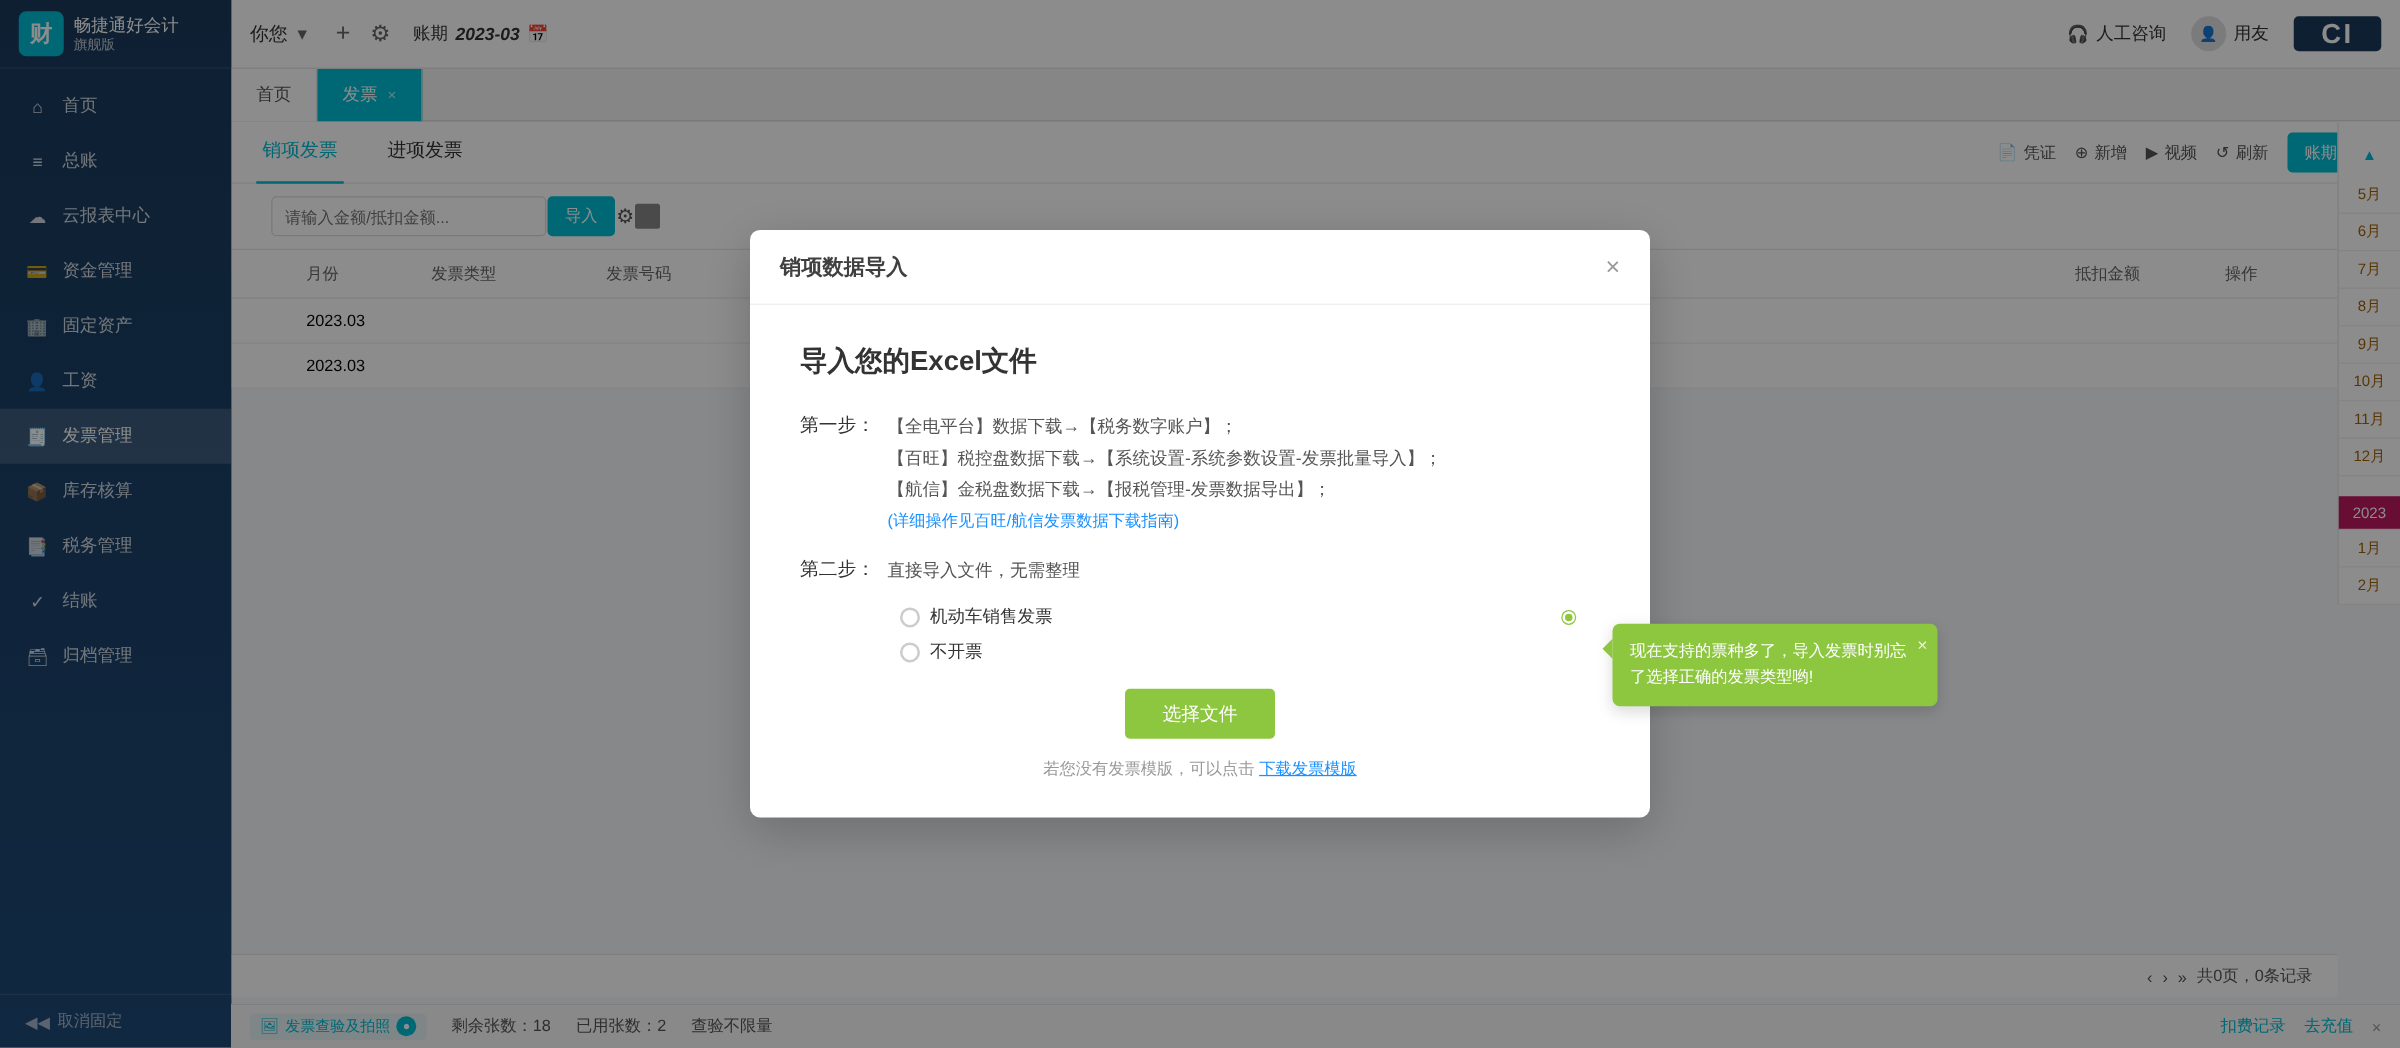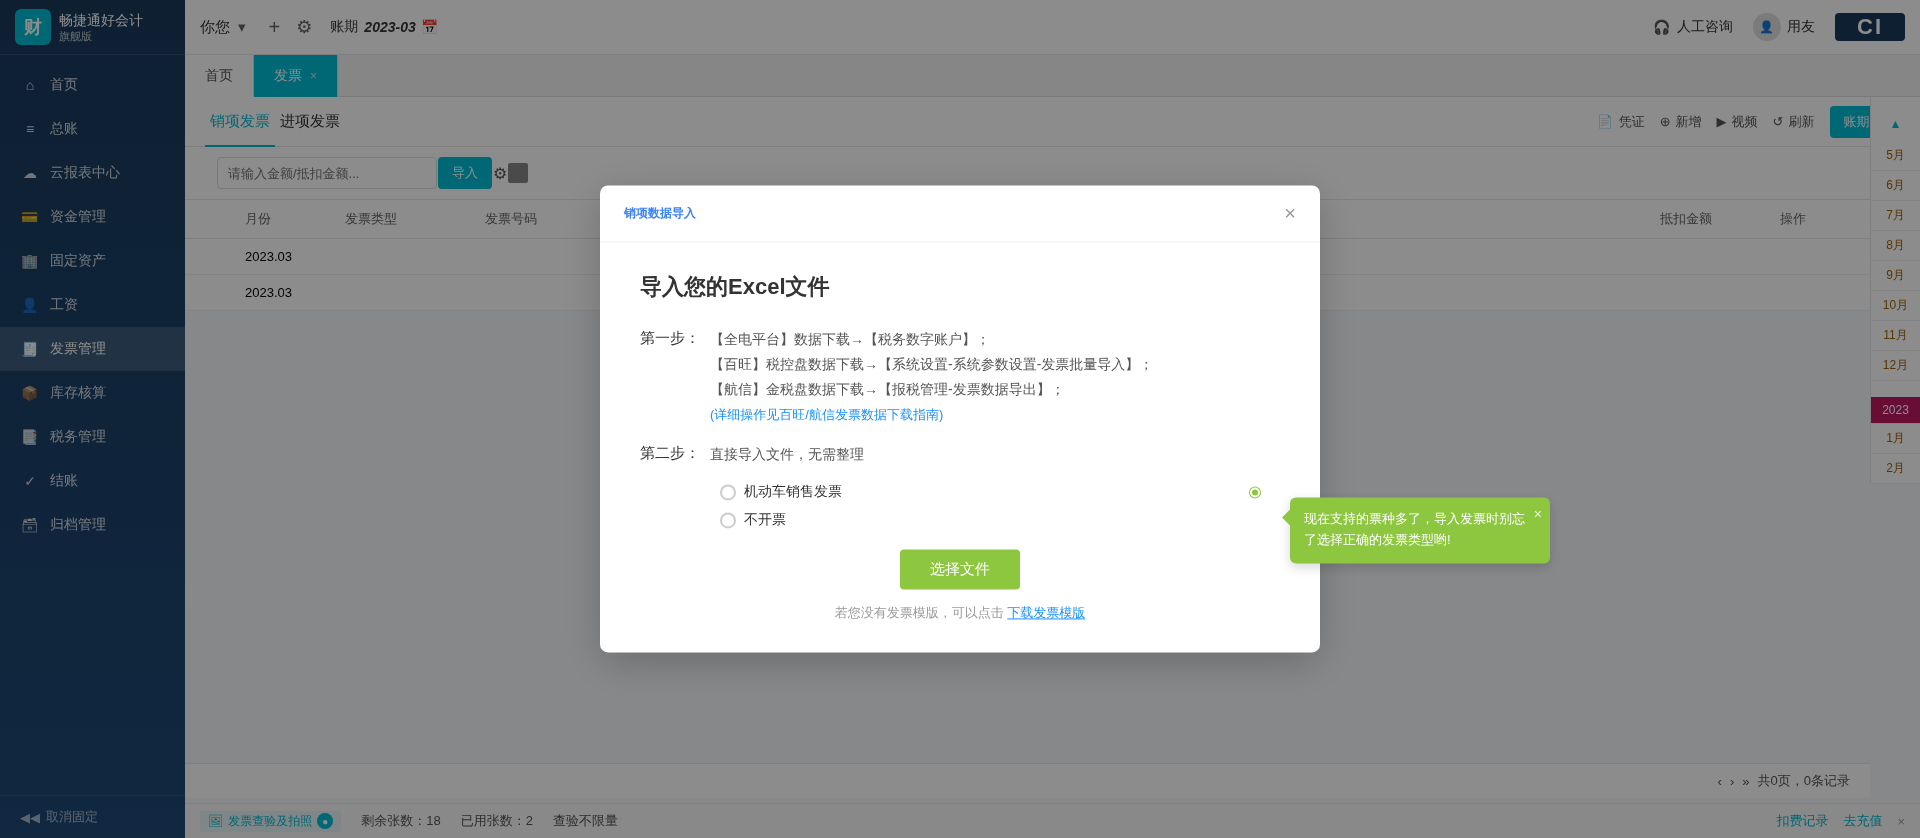--- a/index.html
+++ b/index.html
@@ -65,21 +65,22 @@
 
     
     .main-content {
       position: fixed; left: 185px; top: 97px; right: 0; bottom: 0;
       background: #f5f7fa; overflow: hidden;
     }
 
     
     .page-header {
       background: white; padding: 0 20px; height: 50px;
-      display: flex; border-bottom: 1px solid #e8e8e8;
+      display: flex; align-items: center; border-bottom: 1px solid #e8e8e8;
+      gap: 30px;
     }
     .page-tab {
       font-size: 15px; color: #333; cursor: pointer; height: 50px;
       display: flex; align-items: center; border-bottom: 2px solid transparent;
       padding: 0 5px;
     }
     .page-tab.active { color: #00bcd4; border-bottom-color: #00bcd4; }
 
     
     .toolbar {
@@ -140,21 +141,21 @@
     .modal {
       position: fixed; top: 50%; left: 50%; transform: translate(-50%, -50%);
       width: 720px; background: white; border-radius: 8px;
       box-shadow: 0 10px 40px rgba(0,0,0,0.2); z-index: 101;
       overflow: visible;
     }
     .modal-header {
       padding: 18px 24px; border-bottom: 1px solid #eee;
       display: flex; align-items: center; justify-content: space-between;
     }
-    .modal-title { font-size: 12px; font-weight: 600; color: #3b82f6; }
+    .modal-title { font-size: 17px; font-weight: 600; color: #404040; }
     .modal-close { font-size: 20px; color: #999; cursor: pointer; line-height: 1; }
     .modal-body { padding: 30px 40px; }
     .modal-main-title { text-align: left; font-size: 22px; font-weight: 600; color: #333; margin-bottom: 25px; }
 
     .step-row { display: flex; margin-bottom: 16px; }
     .step-label { font-size: 15px; color: #333; min-width: 70px; font-weight: 500; white-space: nowrap; padding-top: 2px; }
     .step-content { flex: 1; font-size: 14px; color: #555; line-height: 1.8; }
     .step-content .link { color: #1890ff; cursor: pointer; text-decoration: none; }
     .step-content .hint { font-size: 13px; color: #999; }
 

